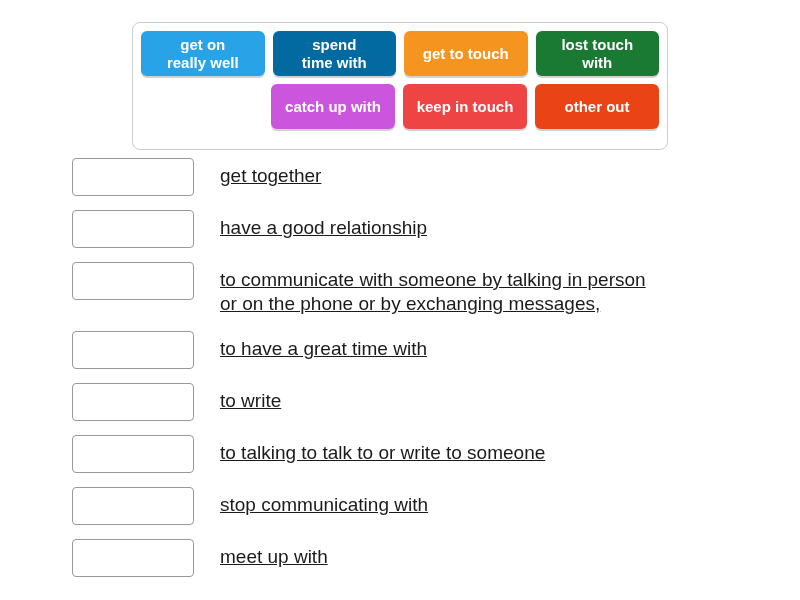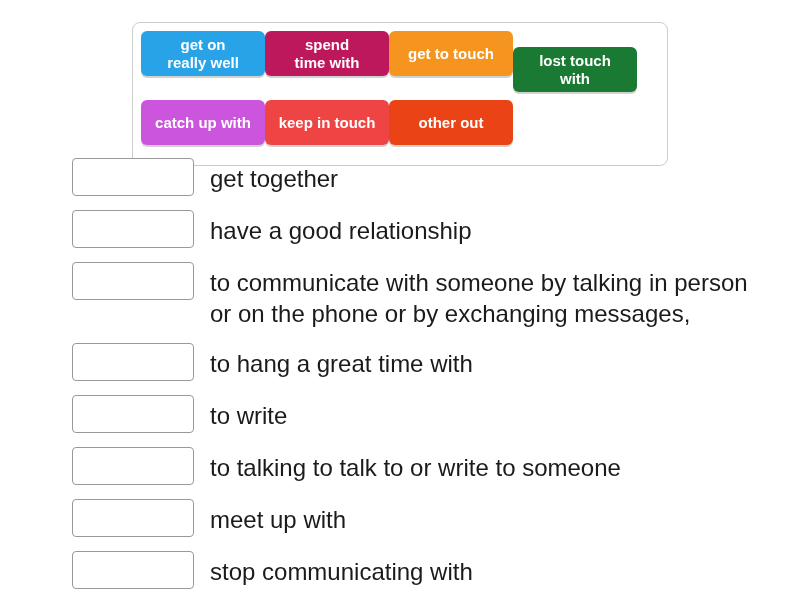--- a/index.html
+++ b/index.html
@@ -24,23 +24,24 @@
     left: 132px;
     top: 22px;
     width: 536px;
     padding: 8px 8px 8px 8px;
     border: 1px solid #cccccc;
     border-radius: 8px;
     background: #ffffff;
   }
   .tray-row {
     display: flex;
+    gap: 8px;
     margin-bottom: 8px;
   }
-  .tray-row:last-child { margin-bottom: 12px; }
+  .tray-row:last-child { margin-bottom: 12px; justify-content: flex-end; }
 
   .tile {
     width: 124px;
     height: 45px;
     border-radius: 6px;
     color: #ffffff;
     font-size: 15px;
     font-weight: bold;
     line-height: 1.15;
     text-align: center;
@@ -69,40 +70,41 @@
   .dropzone {
     width: 122px;
     height: 38px;
     flex: 0 0 122px;
     border: 1px solid #999999;
     border-radius: 4px;
     background: #ffffff;
     cursor: pointer;
   }
   .def-text {
-    margin-left: 16px;
-    font-size: 24px;
+    margin-left: 26px;
+    font-size: 19px;
     color: #1b1b1b;
     line-height: 1.28;
     padding-top: 6px;
     white-space: pre-line;
+    text-decoration: underline;
   }
 </style>
 </head>
 <body>
 
 <div id="app">
 
   <div class="tray">
 
     <div class="tray-row">
       <div class="tile" style="background: rgb(41, 163, 232);">get on<br>really well</div>
-      <div class="tile" style="background: #be185d;">spend<br>time with</div>
+      <div class="tile" style="background: #0369a1;">spend<br>time with</div>
       <div class="tile" style="background: rgb(245, 149, 31);">get to touch</div>
-      <div class="tile" style="background: rgb(26, 122, 51); margin-top: 16px;">lost touch<br>with</div>
+      <div class="tile" style="background: rgb(26, 122, 51);">lost touch<br>with</div>
     </div>
 
     <div class="tray-row">
       <div class="tile" style="background: rgb(204, 85, 221);">catch up with</div>
       <div class="tile" style="background: #ef4444;">keep in touch</div>
       <div class="tile" style="background: rgb(234, 68, 22);">other out</div>
     </div>
 
   </div>
 
@@ -119,38 +121,38 @@
     </div>
 
     <div class="def-row">
       <div class="dropzone"></div>
       <div class="def-text">to communicate with someone by talking in person
 or on the phone or by exchanging messages,</div>
     </div>
 
     <div class="def-row">
       <div class="dropzone"></div>
-      <div class="def-text">to hang a great time with</div>
+      <div class="def-text">to have a great time with</div>
     </div>
 
     <div class="def-row">
       <div class="dropzone"></div>
       <div class="def-text">to write</div>
     </div>
 
     <div class="def-row">
       <div class="dropzone"></div>
       <div class="def-text">to talking to talk to or write to someone</div>
     </div>
 
     <div class="def-row">
       <div class="dropzone"></div>
-      <div class="def-text">meet up with</div>
+      <div class="def-text">stop communicating with</div>
     </div>
 
     <div class="def-row">
       <div class="dropzone"></div>
-      <div class="def-text">stop communicating with</div>
+      <div class="def-text">meet up with</div>
     </div>
 
   </div>
 
 </div>
 
 </body></html>

